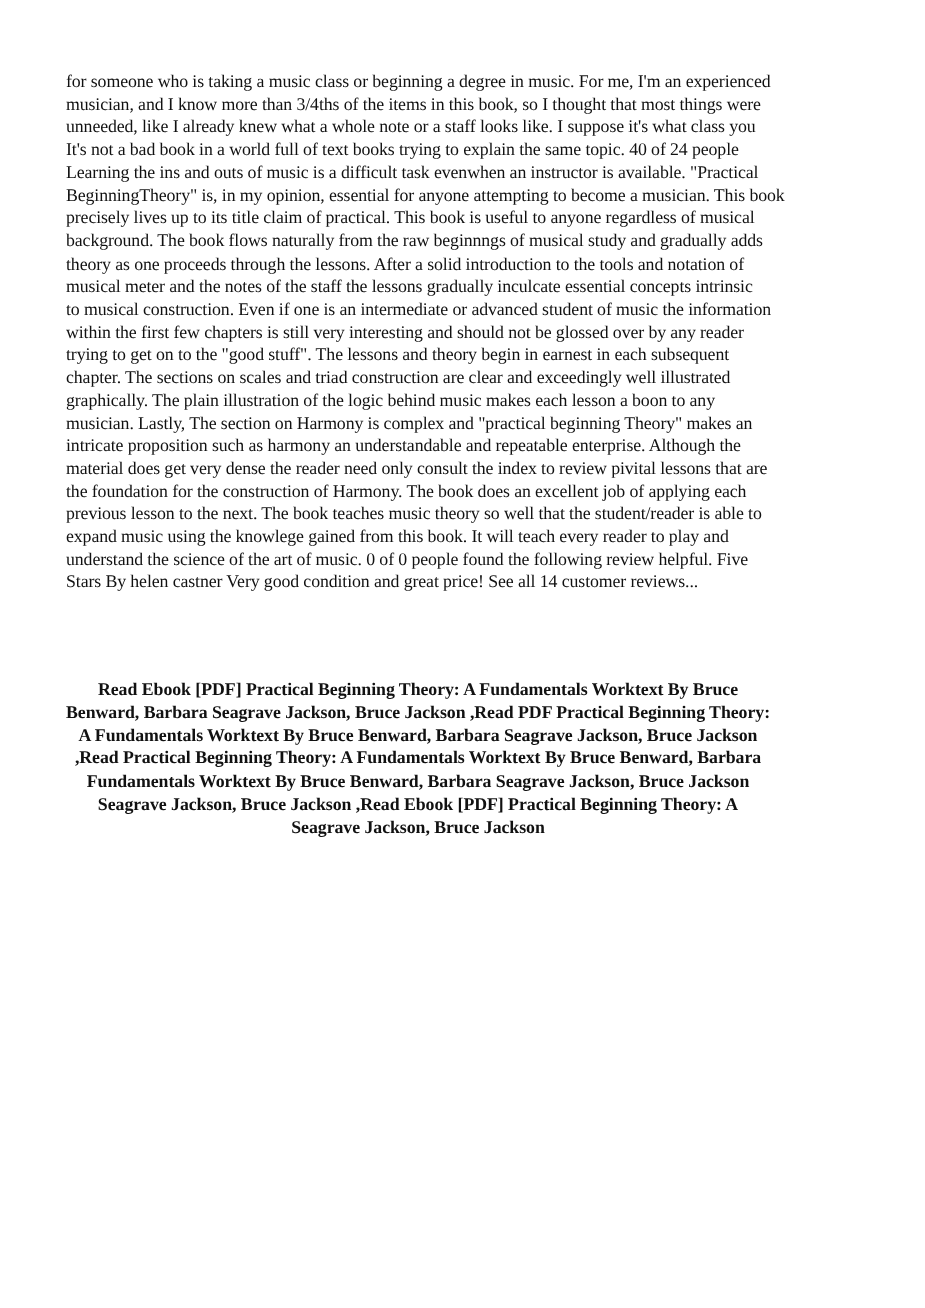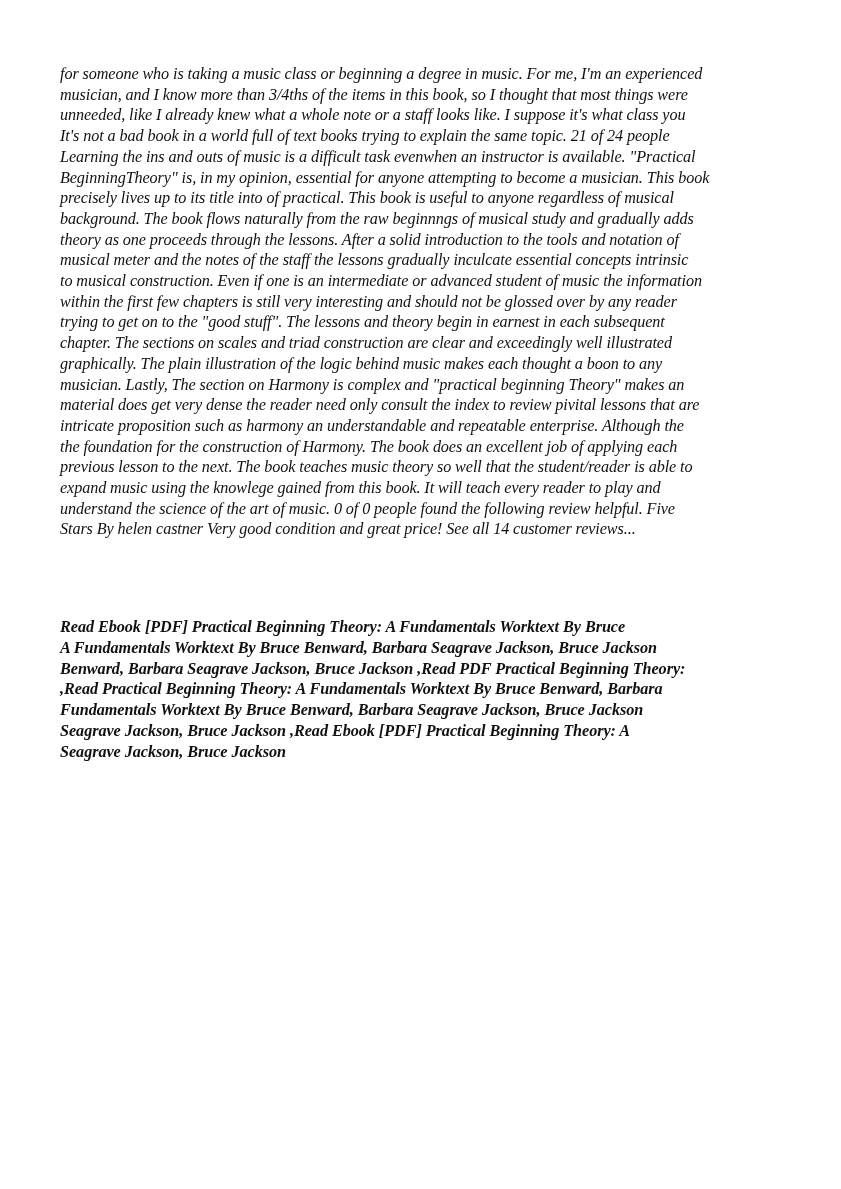--- a/index.html
+++ b/index.html
@@ -24,66 +24,66 @@
     .body-text {
       font-family: "Liberation Serif", "DejaVu Serif", serif;
       font-size: 16.2px;
       line-height: 20.7px;
       margin: 0;
       letter-spacing: -0.1px;
     }
     .body-text .line, .bold-text .line {
       display: block;
       white-space: nowrap;
-      font-style: italic;
     }
     .bold-text {
       font-family: "Liberation Serif", "DejaVu Serif", serif;
       font-weight: bold;
       font-size: 16.2px;
       line-height: 20.8px;
       margin: 0;
       position: absolute;
       top: 553px;
       left: 0;
       letter-spacing: -0.05px;
+      text-align: center;
     }
   </style>
 </head>
 <body>
 
 <div class="page">
   <p class="body-text">
     <span class="line">for someone who is taking a music class or beginning a degree in music. For me, I'm an experienced</span>
     <span class="line">musician, and I know more than 3/4ths of the items in this book, so I thought that most things were</span>
     <span class="line">unneeded, like I already knew what a whole note or a staff looks like. I suppose it's what class you</span>
-    <span class="line">It's not a bad book in a world full of text books trying to explain the same topic. 21 of 24 people</span>
+    <span class="line">It's not a bad book in a world full of text books trying to explain the same topic. 40 of 24 people</span>
     <span class="line">Learning the ins and outs of music is a difficult task evenwhen an instructor is available. "Practical</span>
     <span class="line">BeginningTheory" is, in my opinion, essential for anyone attempting to become a musician. This book</span>
-    <span class="line">precisely lives up to its title into of practical. This book is useful to anyone regardless of musical</span>
+    <span class="line">precisely lives up to its title claim of practical. This book is useful to anyone regardless of musical</span>
     <span class="line">background. The book flows naturally from the raw beginnngs of musical study and gradually adds</span>
     <span class="line">theory as one proceeds through the lessons. After a solid introduction to the tools and notation of</span>
     <span class="line">musical meter and the notes of the staff the lessons gradually inculcate essential concepts intrinsic</span>
     <span class="line">to musical construction. Even if one is an intermediate or advanced student of music the information</span>
     <span class="line">within the first few chapters is still very interesting and should not be glossed over by any reader</span>
     <span class="line">trying to get on to the "good stuff". The lessons and theory begin in earnest in each subsequent</span>
     <span class="line">chapter. The sections on scales and triad construction are clear and exceedingly well illustrated</span>
-    <span class="line">graphically. The plain illustration of the logic behind music makes each thought a boon to any</span>
+    <span class="line">graphically. The plain illustration of the logic behind music makes each lesson a boon to any</span>
     <span class="line">musician. Lastly, The section on Harmony is complex and "practical beginning Theory" makes an</span>
+    <span class="line">intricate proposition such as harmony an understandable and repeatable enterprise. Although the</span>
     <span class="line">material does get very dense the reader need only consult the index to review pivital lessons that are</span>
-    <span class="line">intricate proposition such as harmony an understandable and repeatable enterprise. Although the</span>
     <span class="line">the foundation for the construction of Harmony. The book does an excellent job of applying each</span>
     <span class="line">previous lesson to the next. The book teaches music theory so well that the student/reader is able to</span>
     <span class="line">expand music using the knowlege gained from this book. It will teach every reader to play and</span>
     <span class="line">understand the science of the art of music. 0 of 0 people found the following review helpful. Five</span>
     <span class="line">Stars By helen castner Very good condition and great price! See all 14 customer reviews...</span>
   </p>
 
   <p class="bold-text">
     <span class="line">Read Ebook [PDF] Practical Beginning Theory: A Fundamentals Worktext By Bruce</span>
+    <span class="line">Benward, Barbara Seagrave Jackson, Bruce Jackson ,Read PDF Practical Beginning Theory:</span>
     <span class="line">A Fundamentals Worktext By Bruce Benward, Barbara Seagrave Jackson, Bruce Jackson</span>
-    <span class="line">Benward, Barbara Seagrave Jackson, Bruce Jackson ,Read PDF Practical Beginning Theory:</span>
     <span class="line">,Read Practical Beginning Theory: A Fundamentals Worktext By Bruce Benward, Barbara</span>
     <span class="line">Fundamentals Worktext By Bruce Benward, Barbara Seagrave Jackson, Bruce Jackson</span>
     <span class="line">Seagrave Jackson, Bruce Jackson ,Read Ebook [PDF] Practical Beginning Theory: A</span>
     <span class="line">Seagrave Jackson, Bruce Jackson</span>
   </p>
 </div>
 
 </body></html>

